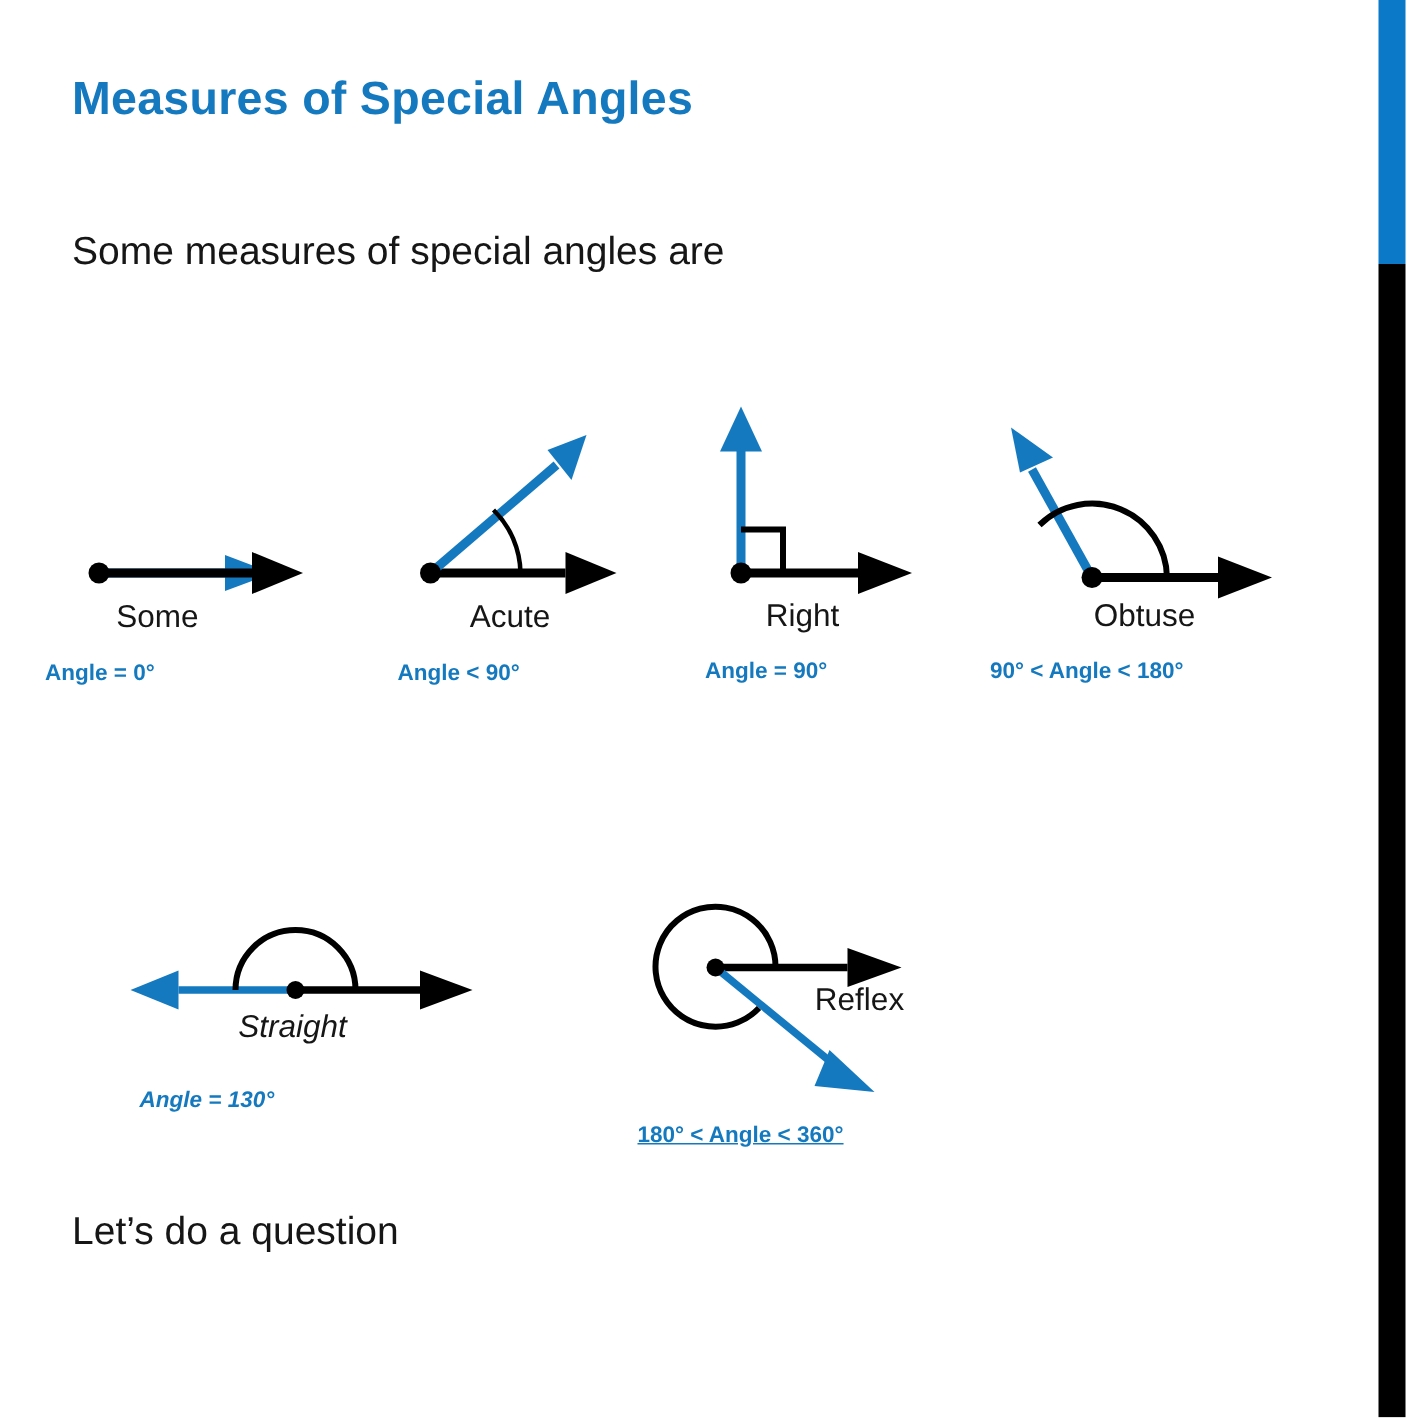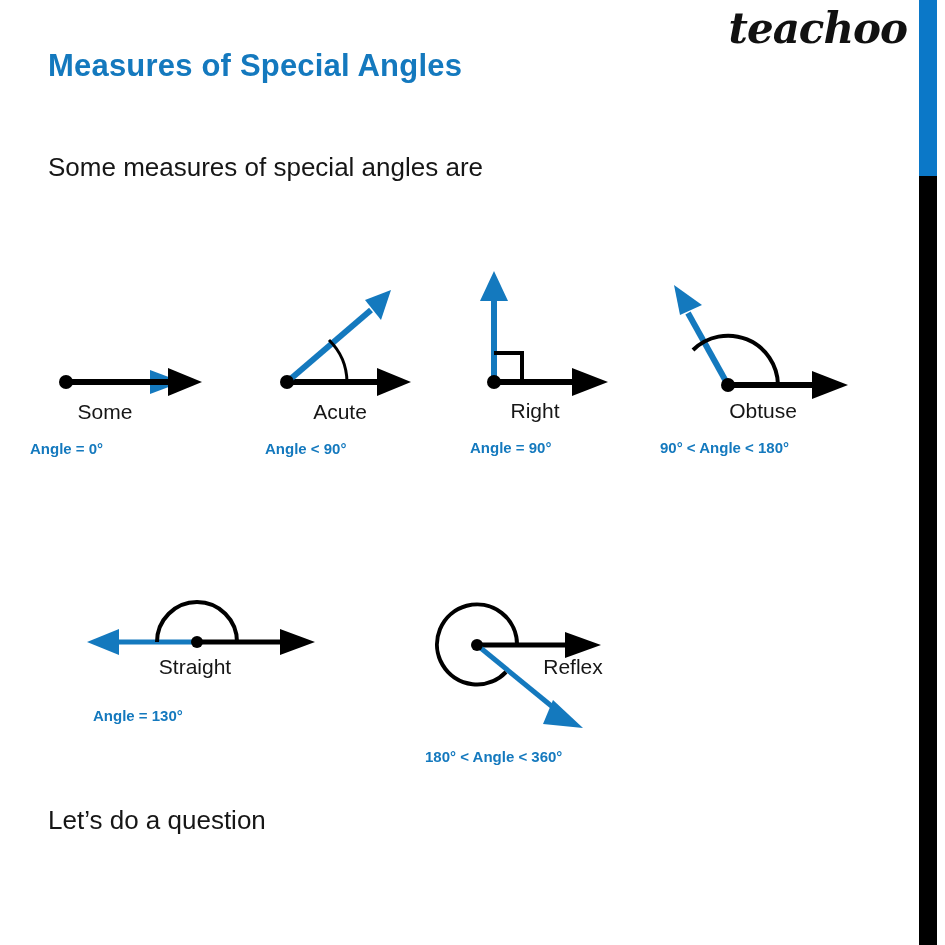--- a/index.html
+++ b/index.html
@@ -95,21 +95,20 @@
   }
 </style>
 </head>
 <body>
 
 <div id="slide">
 
   <div id="edge-bar-blue" style="background: rgb(11, 120, 200);"></div>
   <div id="edge-bar-black" style="background: rgb(0, 0, 0);"></div>
 
-  <div id="logo">teachoo</div>
 
   <div id="page-title" style="color: rgb(20, 121, 190);">Measures of Special Angles</div>
   <div id="intro-text" style="color: rgb(22, 22, 22);">Some measures of special angles are</div>
   <div id="closing-text" style="color: rgb(22, 22, 22);">Let’s do a question</div>
 
   <div class="angle-item" style="left:30px; top:300px; width:200px; height:180px;">
     <div class="angle-svg-wrap">
       <svg width="200" height="120" viewBox="0 0 200 120">
 
         <g>
@@ -191,21 +190,21 @@
 
         <path d="M 118 110 A 50 50 0 0 0 33 75" stroke="#000000" stroke-width="4" fill="none"></path>
 
         <circle cx="68" cy="110" r="7" fill="#000000"></circle>
       </svg>
     </div>
     <div class="angle-name" style="left: 28px; top: 124px; width: 150px; color: rgb(22, 22, 22);">Obtuse</div>
     <div class="angle-formula" style="left: 0px; top: 164px; width: 250px; color: rgb(20, 121, 190);">90° &lt; Angle &lt; 180°</div>
   </div>
 
-  <div class="angle-item" style="left:75px; top:595px; width:300px; height:180px;">
+  <div class="angle-item" style="left:75px; top:613px; width:300px; height:180px;font-style:italic;">
     <div class="angle-svg-wrap">
       <svg width="260" height="80" viewBox="0 0 260 80">
 
         <g>
           <line x1="122" y1="47" x2="205" y2="47" stroke="#000000" stroke-width="5"></line>
           <polygon points="205,34 240,47 205,60" fill="#000000"></polygon>
         </g>
 
         <g>
           <line x1="122" y1="47" x2="44" y2="47" stroke="#1479be" stroke-width="5"></line>
@@ -234,17 +233,17 @@
           <line x1="52" y1="45" x2="135" y2="113" stroke="#1479be" stroke-width="5"></line>
           <polygon points="128,100 158,128 118,124" fill="#1479be"></polygon>
         </g>
 
         <path d="M 92 45 A 40 40 0 1 0 81 72" stroke="#000000" stroke-width="4" fill="none"></path>
 
         <circle cx="52" cy="45" r="6" fill="#000000"></circle>
       </svg>
     </div>
     <div class="angle-name" style="left: 78px; top: 55px; width: 140px; color: rgb(22, 22, 22);">Reflex</div>
-    <div class="angle-formula" style="left: 0px; top: 148px; width: 285px; color: rgb(20, 121, 190);">180° &lt; Angle &lt; 360°</div>
+    <div class="angle-formula" style="left: 0px; top: 148px; width: 285px; color: rgb(20, 121, 190); text-decoration: underline;">180° &lt; Angle &lt; 360°</div>
   </div>
 
 
 </div>
 
 </body></html>

